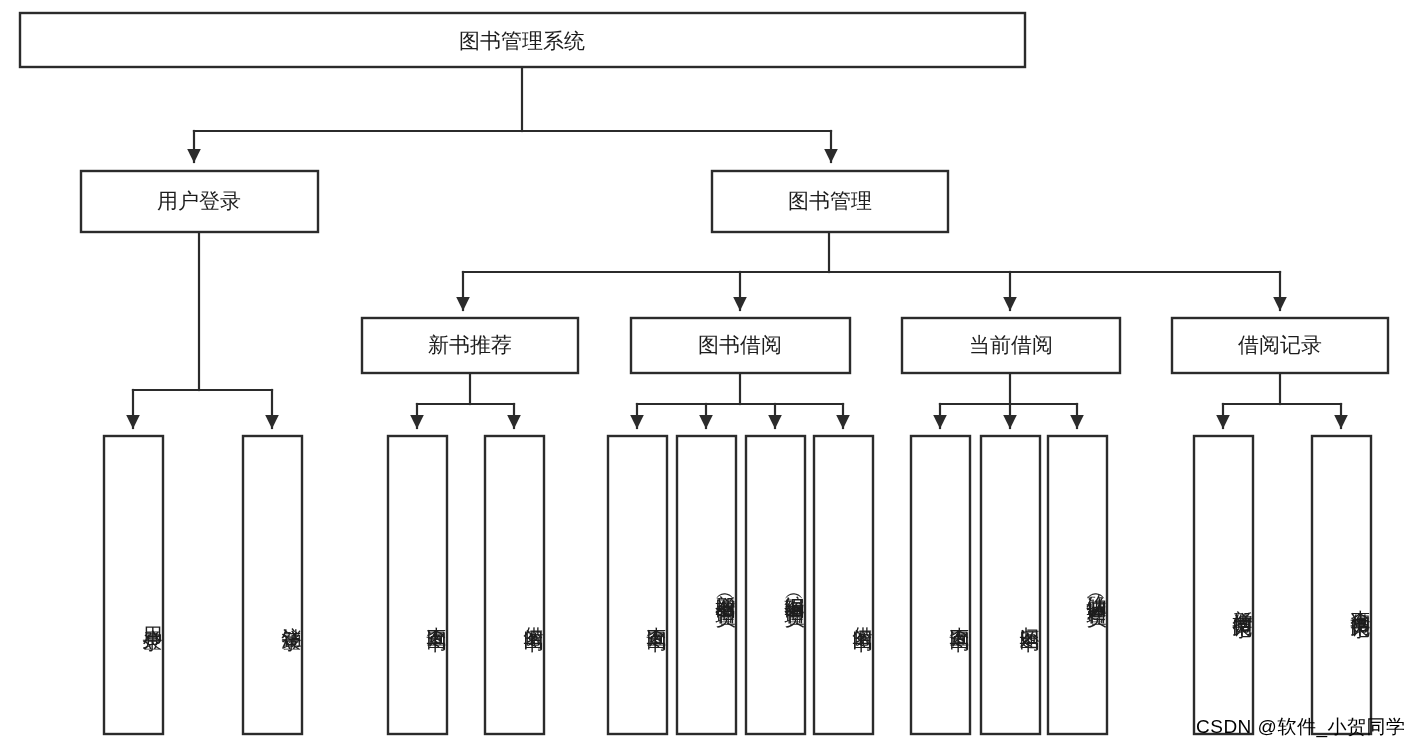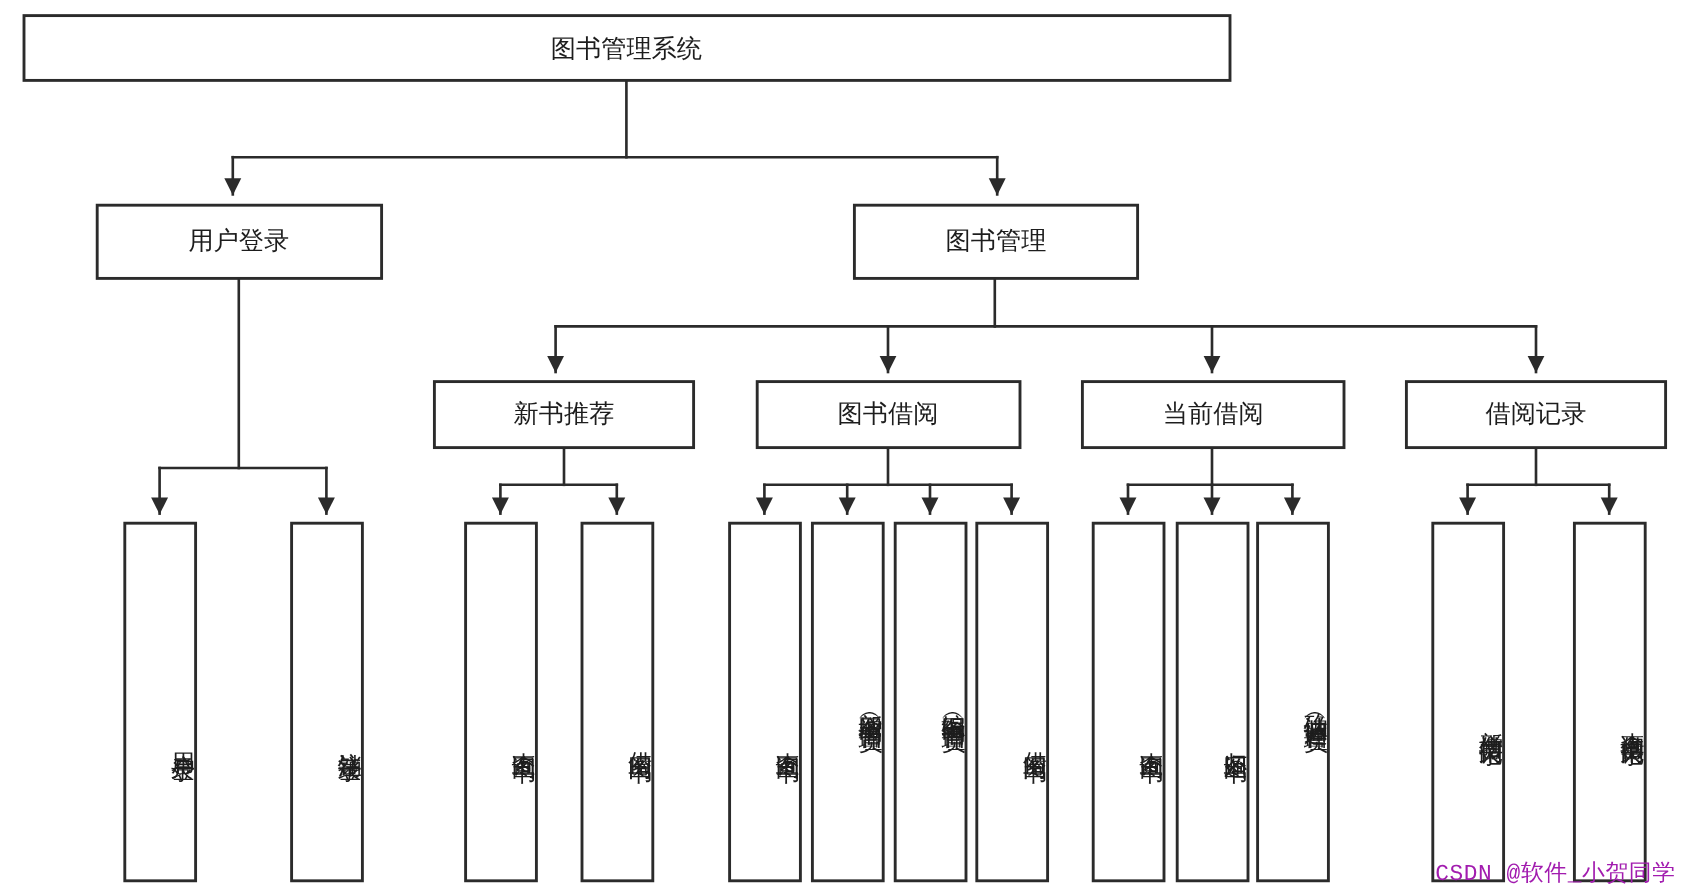--- a/index.html
+++ b/index.html
@@ -60,23 +60,23 @@
     font-family: "DejaVu Sans", "Liberation Sans", sans-serif;
     font-size: 20px;
     line-height: 1.05;
     color: #1d1d1d;
     letter-spacing: 2px;
     white-space: nowrap;
     pointer-events: none;
   }
   .watermark {
     position: absolute;
-    font-family: Liberation Mono, monospace;
+    font-family: Liberation Sans, sans-serif;
     font-size: 19px;
-    color: #a21caf;
+    color: #000000;
     white-space: nowrap;
     letter-spacing: 0.5px;
   }
 </style>
 </head>
 <body>
 
 <div id="diagram-root">
 
   <svg id="diagram-svg" viewBox="0 0 1405 747">

